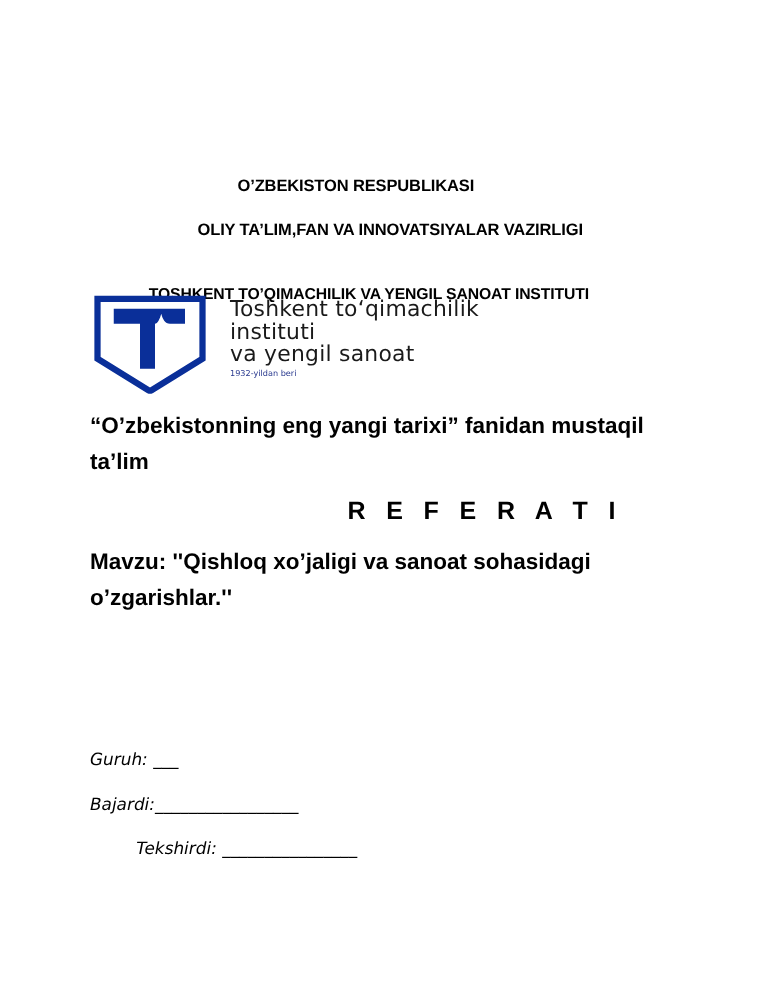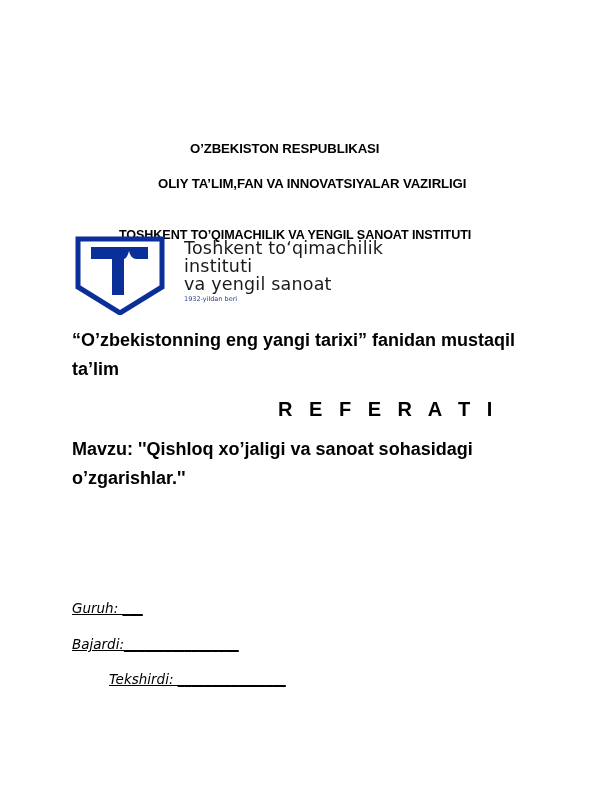--- a/index.html
+++ b/index.html
@@ -1,21 +1,21 @@
 <!DOCTYPE html>
 <html><head>
 <meta charset="utf-8">
 <style>
   html, body { margin:0; padding:0; background:#ffffff; }
   body { width:612px; height:792px; position:relative; overflow:hidden;
          font-family:"Liberation Sans", "DejaVu Sans", sans-serif; color:#000; }
   .line { position:absolute; white-space:nowrap; }
   .hdr { font-weight:bold; font-size:13.2px; letter-spacing:-0.1px; }
   .big { font-weight:bold; font-size:18px; }
-  .ital { font-style:italic; font-size:14.5px; font-family:"DejaVu Sans", sans-serif; font-size:13.5px;text-decoration:underline; }
+  .ital { font-style:italic; font-size:14.5px; font-family:"DejaVu Sans", sans-serif; font-size:13.5px; }
   .logo { position:absolute; left:74px; top:235px; width:356px; height:80px; }
   .logo-text { position:absolute; left:110px; top:4px; color:#1a1a1a; font-family:"DejaVu Sans", sans-serif; }
   .lt1 { font-size:17.5px; line-height:18px; font-weight:500; letter-spacing:0.2px; }
   .lt-small { font-size:6.5px; margin-top:2px; color:#2a3a8f; }
   .referat { letter-spacing:5.5px; }
 </style>
 </head>
 <body>
 
 <div>

